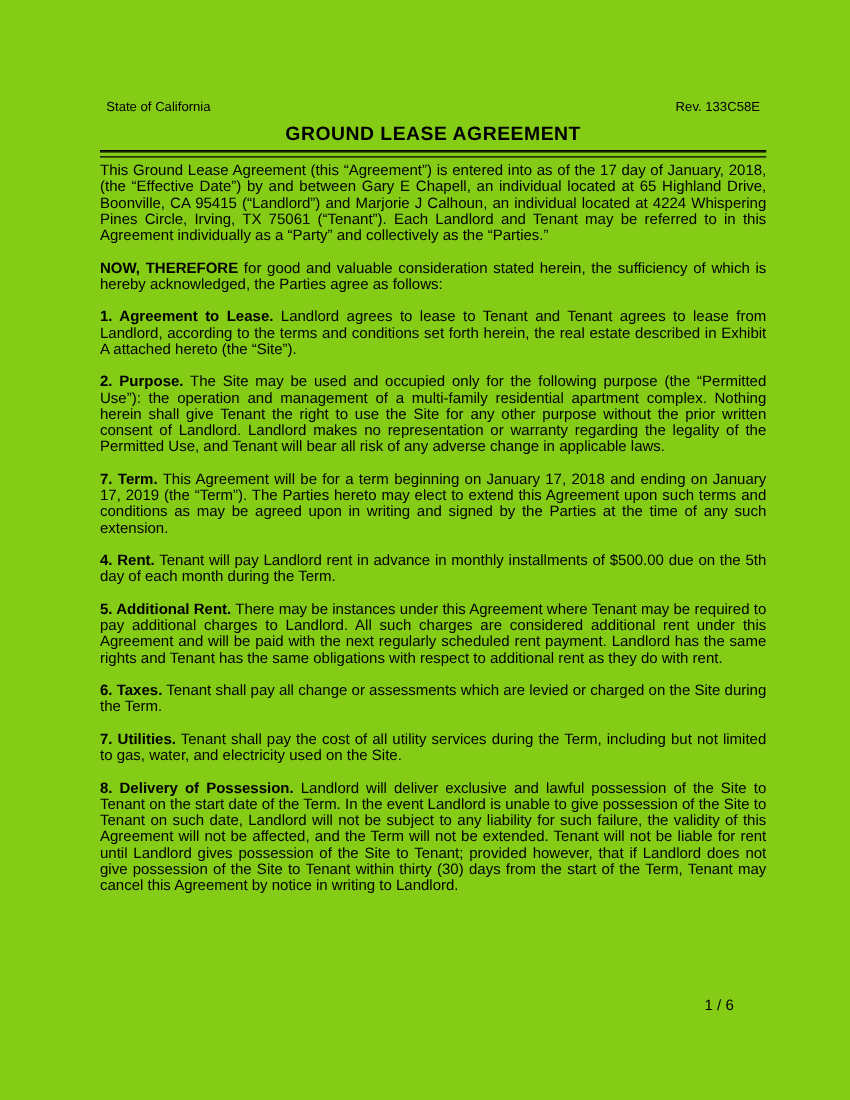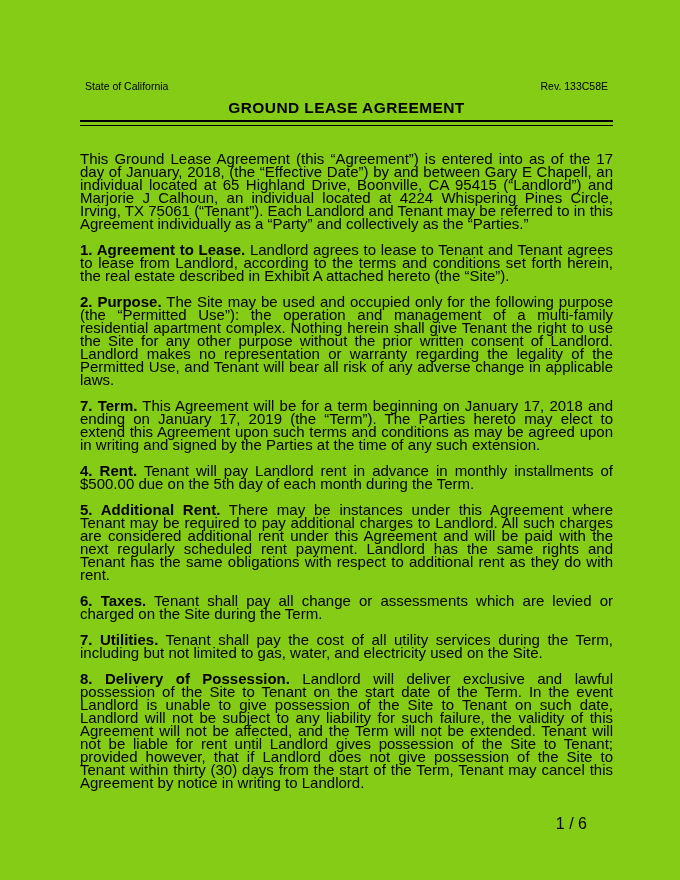--- a/index.html
+++ b/index.html
@@ -56,38 +56,37 @@
     right: 67px;
     top: 121px;
     height: 2.5px;
     border-top: 1.5px solid #000;
     border-bottom: 1.5px solid #000;
   }
   .doc-body {
     position: absolute;
     left: 80px;
     right: 67px;
-    top: 152px;
-    font-size: 15px;
+    top: 130px;
+    font-size: 12px;
     line-height: 13px;
     text-align: justify;
   }
   .para {
     margin: 0 0 13px 0;
   }
   .para strong {
     font-weight: bold;
   }
   .page-number {
     position: absolute;
     top: 797px;
     right: 93px;
-    font-size: 16px;
+    font-size: 12px;
     line-height: 14px;
-    margin-top: 20px;
   }
 </style>
 </head>
 <body>
 
 <div class="page">
 
   <div class="doc-header">
     <span>State of California</span>
     <span>Rev. 133C58E</span>
@@ -98,20 +97,21 @@
   </div>
 
   <div class="double-rule"></div>
 
   <div class="doc-body">
 
     <p class="para"><span>This Ground Lease Agreement (this “Agreement”) is entered into as of the 17 day of January, 2018, (the “Effective Date”) by and between Gary E Chapell, an individual located at 65 Highland Drive, Boonville, CA 95415 (“Landlord”) and Marjorie J Calhoun, an individual located at 4224 Whispering Pines Circle, Irving, TX 75061 (“Tenant”). Each Landlord and Tenant may be referred to in this Agreement individually as a “Party” and collectively as the “Parties.”</span></p>
 
 
 
+    <p class="para"><strong>NOW, THEREFORE</strong> <span>for good and valuable consideration stated herein, the sufficiency of which is hereby acknowledged, the Parties agree as follows:</span></p>
 
     <p class="para"><strong>1. Agreement to Lease.</strong> <span>Landlord agrees to lease to Tenant and Tenant agrees to lease from Landlord, according to the terms and conditions set forth herein, the real estate described in Exhibit A attached hereto (the “Site”).</span></p>
 
     <p class="para"><strong>2. Purpose.</strong> <span>The Site may be used and occupied only for the following purpose (the “Permitted Use”): the operation and management of a multi-family residential apartment complex. Nothing herein shall give Tenant the right to use the Site for any other purpose without the prior written consent of Landlord. Landlord makes no representation or warranty regarding the legality of the Permitted Use, and Tenant will bear all risk of any adverse change in applicable laws.</span></p>
 
     <p class="para"><strong>7. Term.</strong> <span>This Agreement will be for a term beginning on January 17, 2018 and ending on January 17, 2019 (the “Term”). The Parties hereto may elect to extend this Agreement upon such terms and conditions as may be agreed upon in writing and signed by the Parties at the time of any such extension.</span></p>
 
     <p class="para"><strong>4. Rent.</strong> <span>Tenant will pay Landlord rent in advance  in monthly installments of $500.00 due on the 5th day of each month during the Term.</span></p>
 
     <p class="para"><strong>5. Additional Rent.</strong> <span>There may be instances under this Agreement where Tenant may be required to pay additional charges to Landlord. All such charges are considered additional rent under this Agreement and will be paid with the next regularly scheduled rent payment.  Landlord has the same rights and Tenant has the same obligations with respect to additional rent as they do with rent.</span></p>

